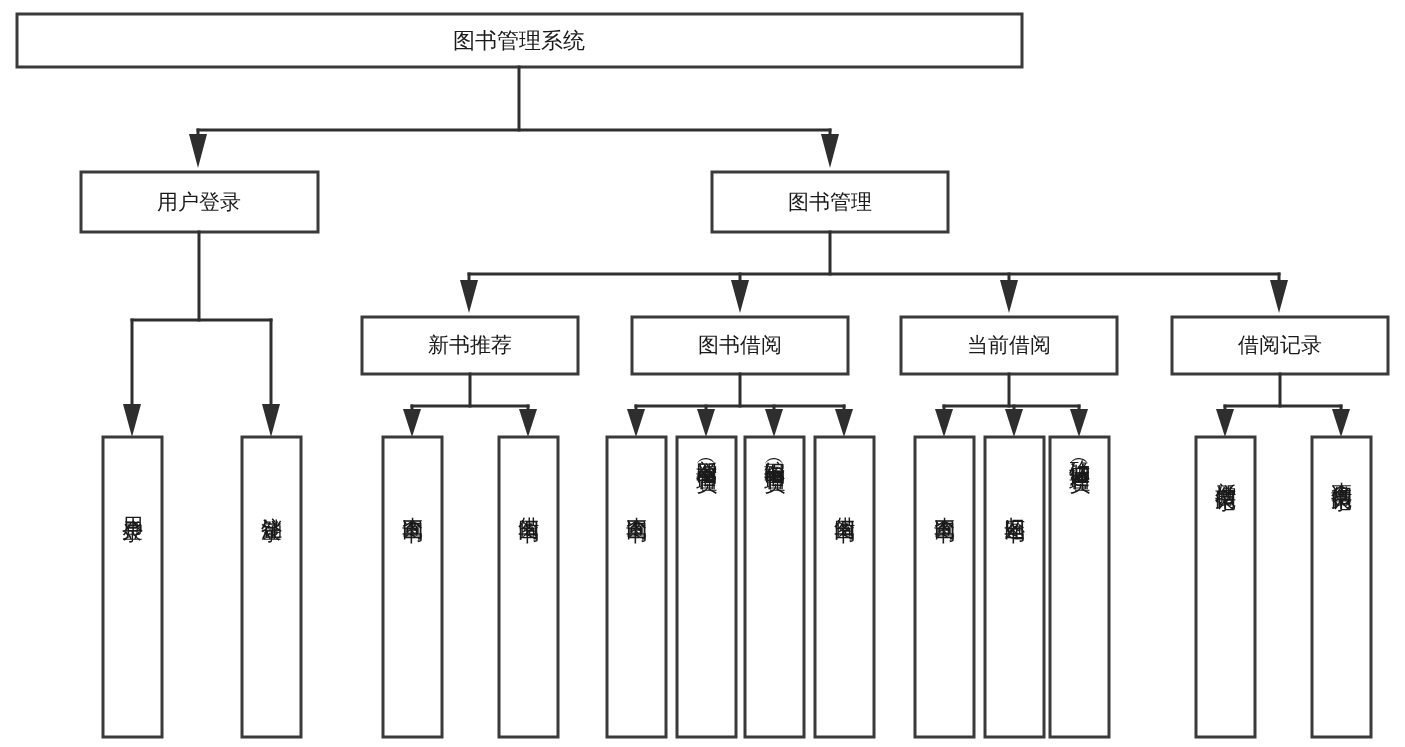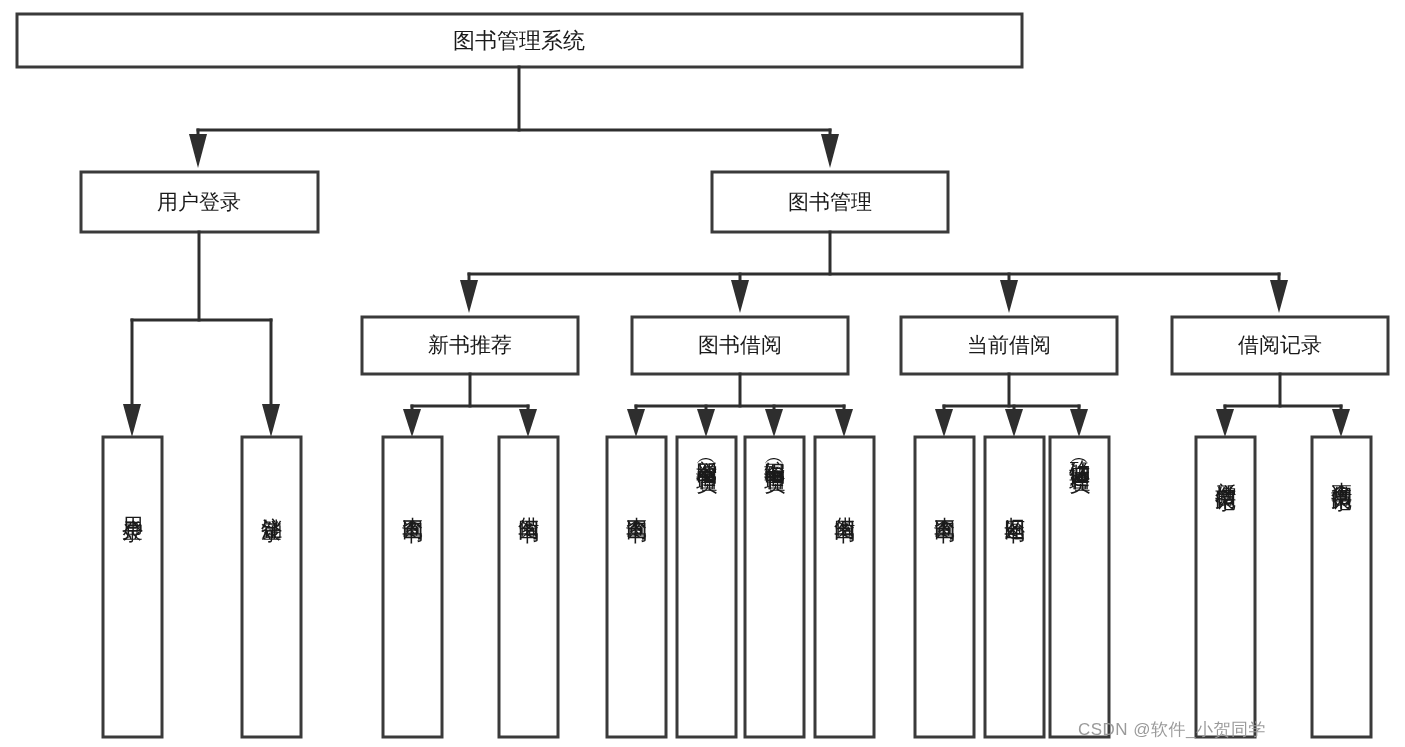--- a/index.html
+++ b/index.html
@@ -249,15 +249,14 @@
   </div>
 
   <div class="leaf-label-wrap" style="left:1196px; top:465px; width:59px; height:272px;">
     <span class="leaf-label">新增借阅记录</span>
   </div>
 
   <div class="leaf-label-wrap" style="left:1312px; top:465px; width:59px; height:272px;">
     <span class="leaf-label">查询借阅记录</span>
   </div>
 
-  <div class="watermark">CSDN @软件_小贺同学</div>
 
 </div>
 
 </body></html>

